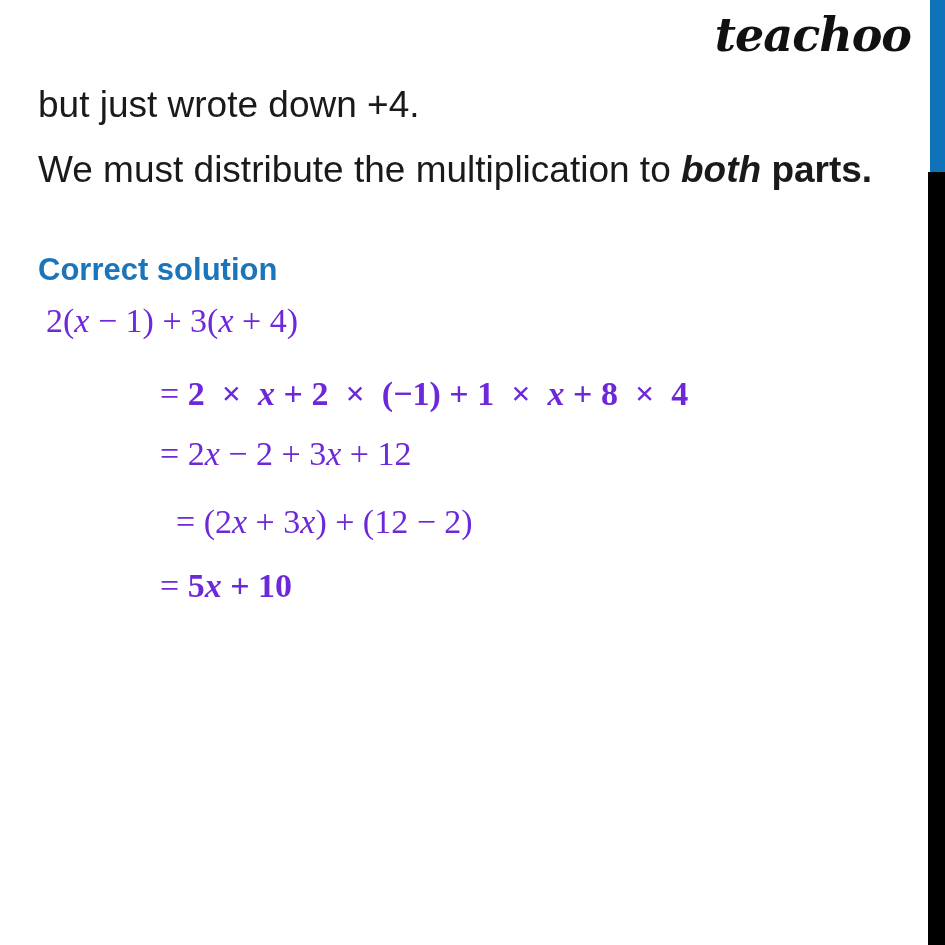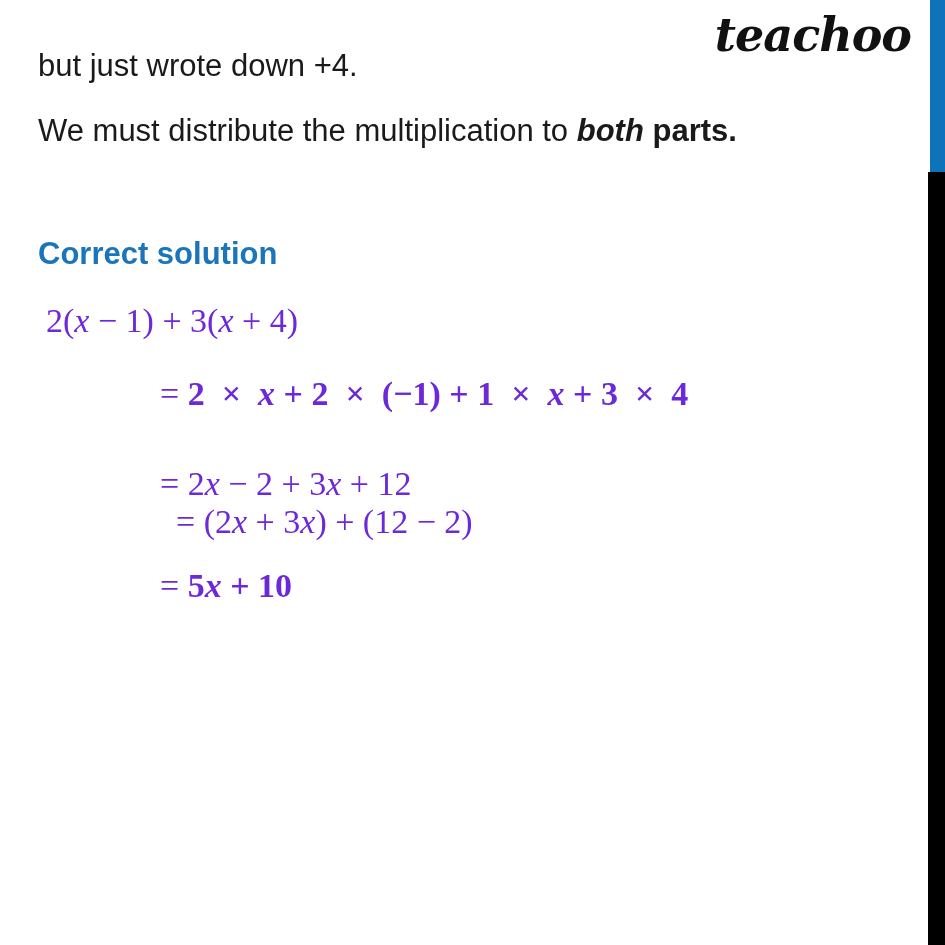--- a/index.html
+++ b/index.html
@@ -28,46 +28,47 @@
     font-family: "DejaVu Serif", serif;
     font-style: italic; font-weight: 900;
     font-size: 46px; line-height: 1;
     letter-spacing: -1px;
     color: #111111;
   }
 
   
   .para {
     position: absolute; left: 38px;
-    font-size: 31px; line-height: 1.15;
+    font-size: 37px; line-height: 1.15;
     white-space: pre-wrap;
     color: #1a1a1a;
+    margin-top: 36px;
   }
   .p1 { top: 48px; }
   .p2 { top: 113px; }
   .em-bi { font-weight: 700; font-style: italic; }
   .em-b  { font-weight: 700; }
 
   .heading {
-    position: absolute; left: 38px; top: 236px;
+    position: absolute; left: 38px; top: 252px;
     font-size: 31px; font-weight: 700;
     color: #1b75bb;
   }
 
   
   .math-line {
     position: absolute;
     font-family: "Liberation Serif", "DejaVu Serif", serif;
     font-size: 34px; line-height: 1.1;
     white-space: pre-wrap;
     color: #6d28d9;
   }
   .m1 { left: 46px;  top: 302px; }
   .m2 { left: 160px; top: 375px; }
-  .m3 { left: 160px; top: 465px; }
+  .m3 { left: 160px; top: 435px; }
   .m4 { left: 176px; top: 503px; }
   .m5 { left: 160px; top: 567px; }
 
   .seg-up { font-style: normal; font-weight: 400; }
   .seg-it { font-style: italic; font-weight: 400; }
   .seg-b  { font-style: normal; font-weight: 700; }
   .seg-bi { font-style: italic; font-weight: 700; }
 </style>
 </head>
 <body>
@@ -78,19 +79,19 @@
 <div class="logo" style="color: rgb(17, 17, 17);">teachoo</div>
 
 <div class="para p1"><span>but just wrote down +4.</span></div>
 
 <div class="para p2"><span>We must distribute the multiplication to </span><span class="em-bi">both</span><span class="em-b"> parts.</span></div>
 
 <div class="heading" style="color: rgb(27, 117, 187);">Correct solution</div>
 
 <div class="math-line m1"><span class="seg-up">2(</span><span class="seg-it">x</span><span class="seg-up"> − 1) + 3(</span><span class="seg-it">x</span><span class="seg-up"> + 4)</span></div>
 
-<div class="math-line m2"><span class="seg-up">= </span><span class="seg-b">2  ×  </span><span class="seg-bi">x</span><span class="seg-b"> + 2  ×  (−1) + 1  ×  </span><span class="seg-bi">x</span><span class="seg-b"> + 3  ×  4</span></div>
+<div class="math-line m2"><span class="seg-up">= </span><span class="seg-b">2  ×  </span><span class="seg-bi">x</span><span class="seg-b"> + 2  ×  (−1) + 1  ×  </span><span class="seg-bi">x</span><span class="seg-b"> + 8  ×  4</span></div>
 
 <div class="math-line m3"><span class="seg-up">= 2</span><span class="seg-it">x</span><span class="seg-up"> − 2 + 3</span><span class="seg-it">x</span><span class="seg-up"> + 12</span></div>
 
 <div class="math-line m4"><span class="seg-up">= (2</span><span class="seg-it">x</span><span class="seg-up"> + 3</span><span class="seg-it">x</span><span class="seg-up">) + (12 − 2)</span></div>
 
 <div class="math-line m5"><span class="seg-up">= </span><span class="seg-b">5</span><span class="seg-bi">x</span><span class="seg-b"> + 10</span></div>
 
 </body></html>

